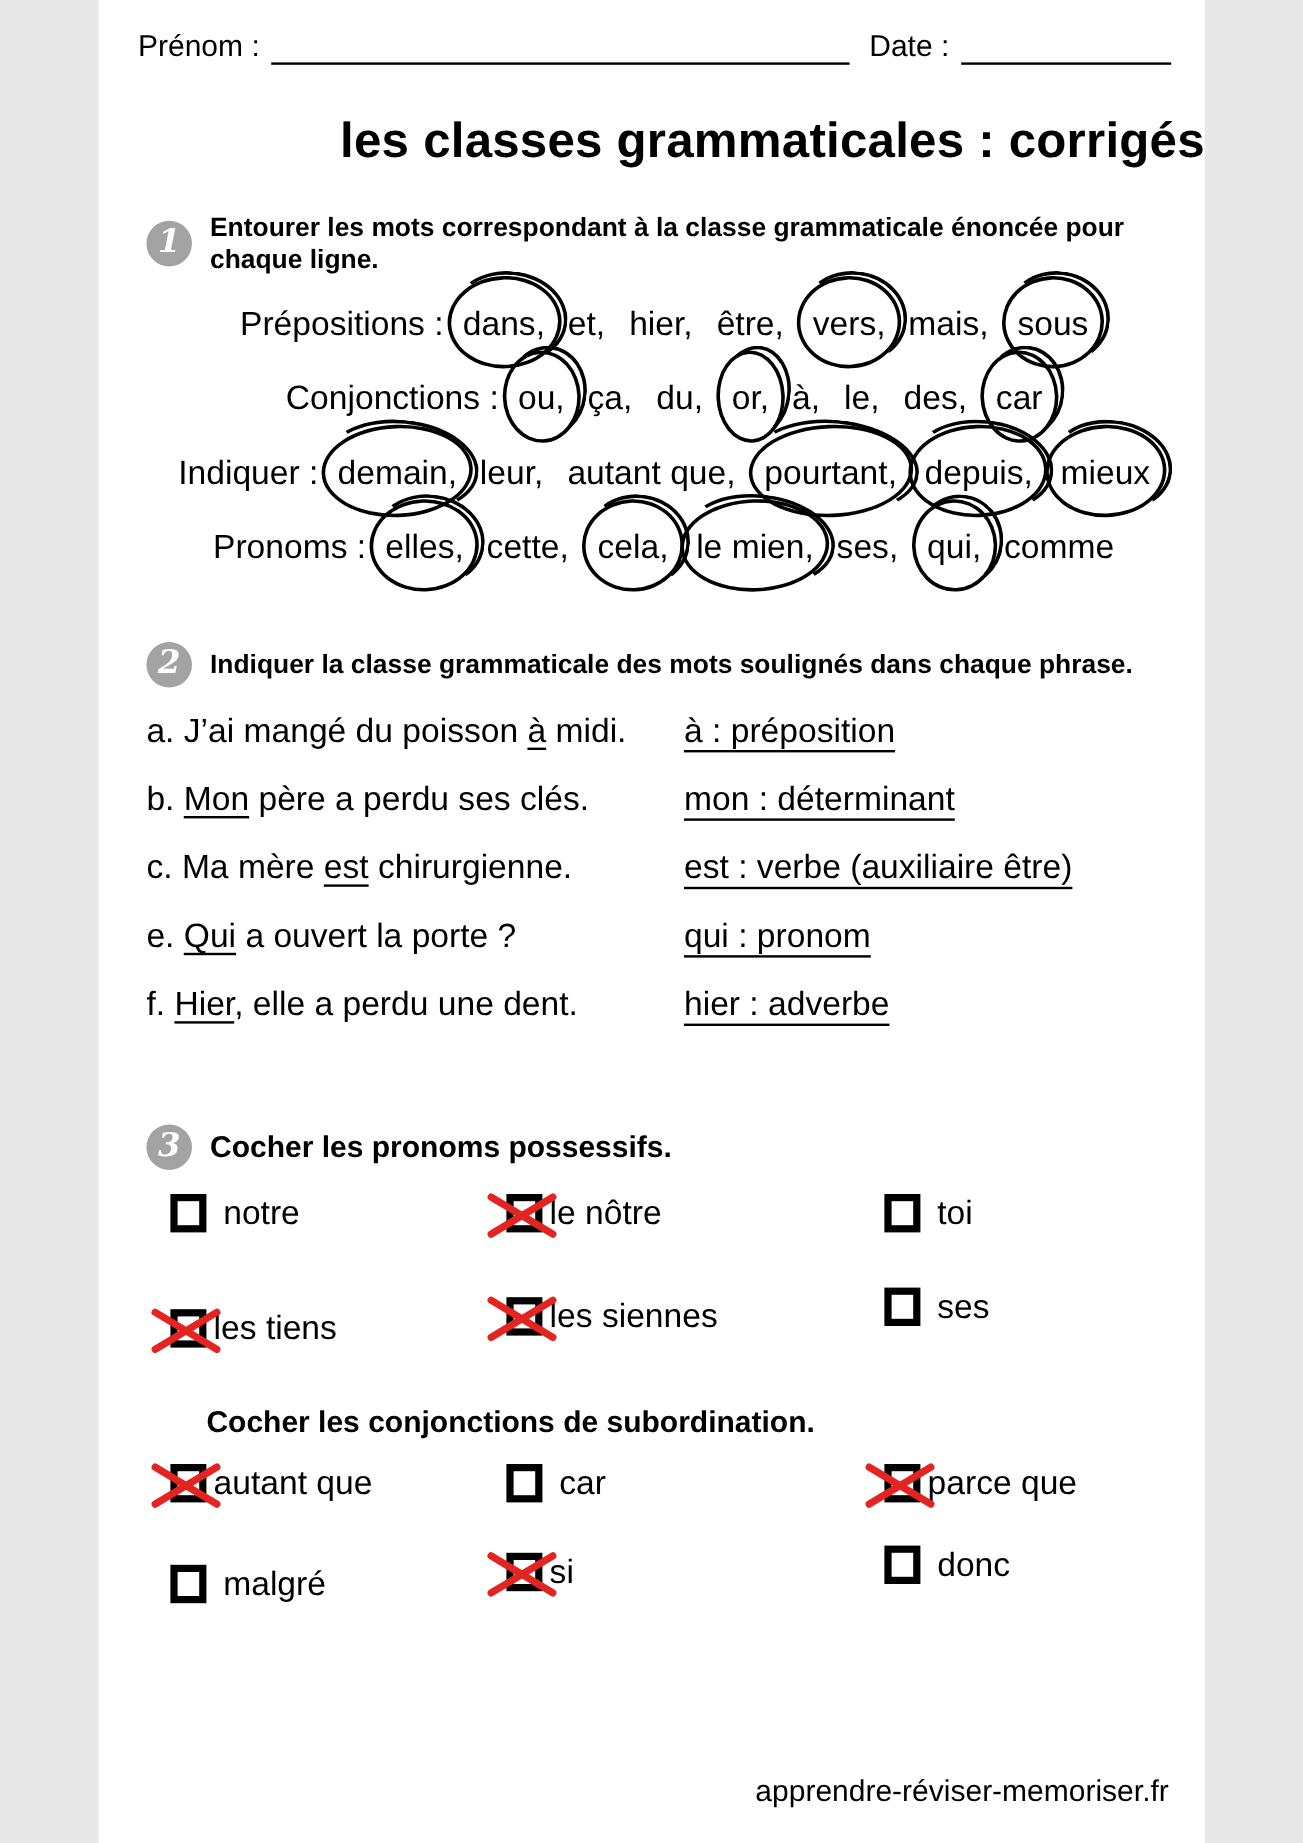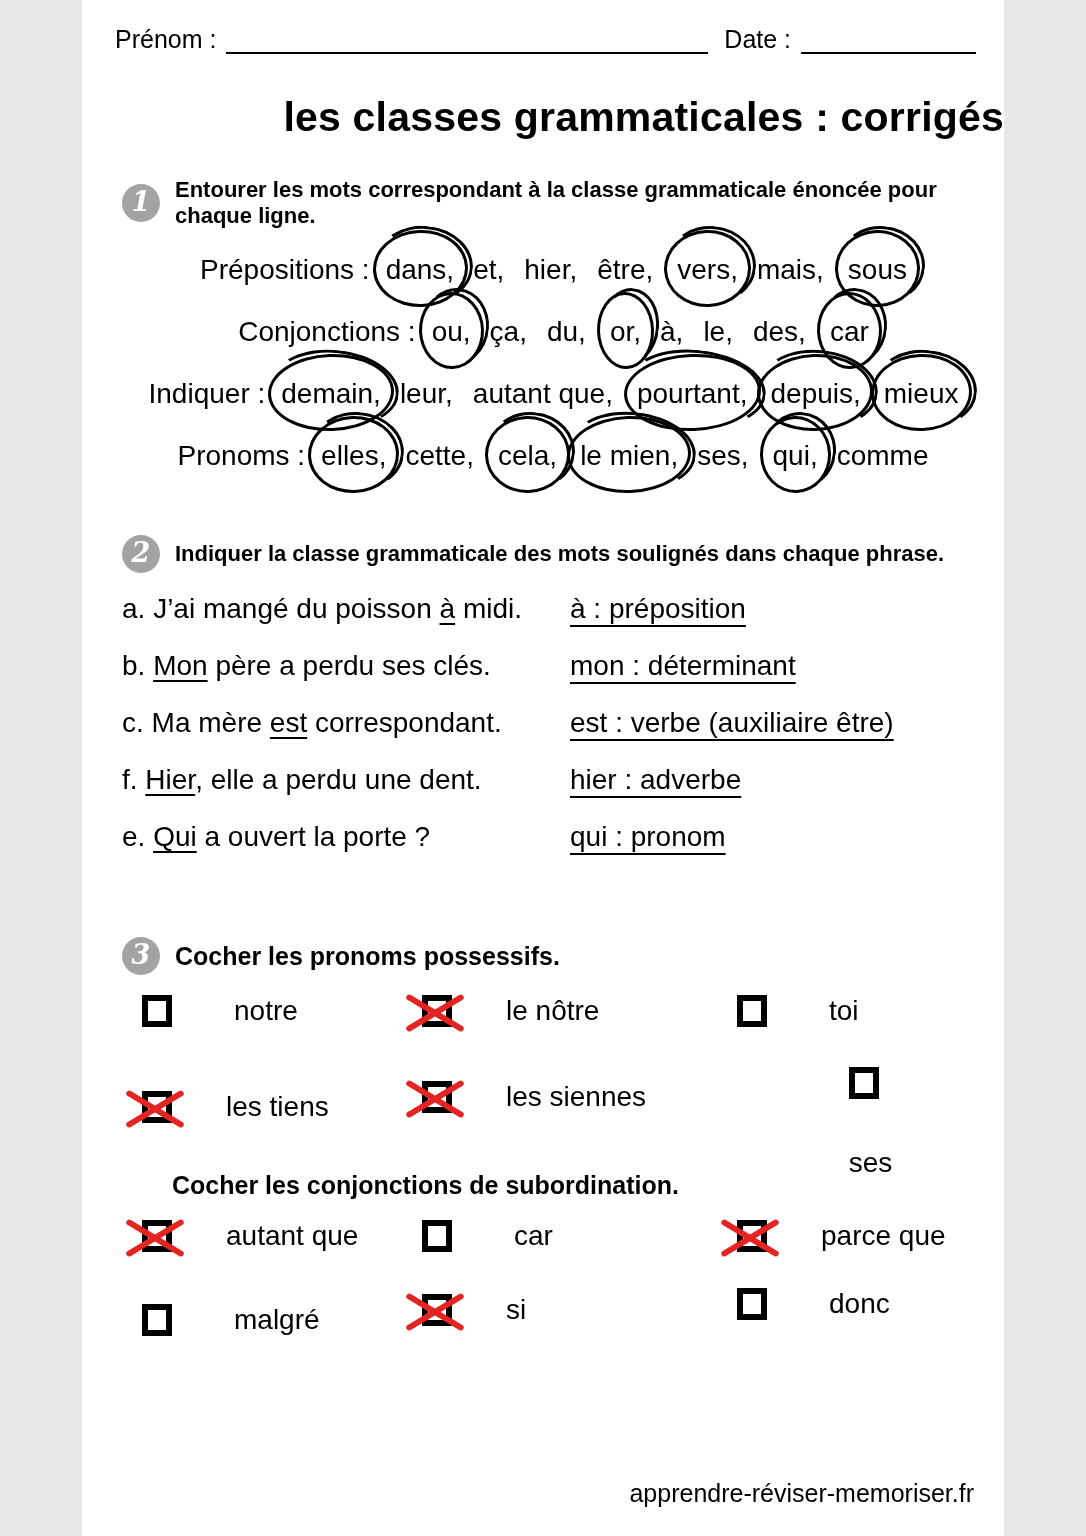--- a/index.html
+++ b/index.html
@@ -46,36 +46,36 @@
     border-radius: 50%; transform: rotate(6deg);
   }
   
   #ex2-items { margin: 20px 0 0 40px; }
   .qa-row { display: flex; align-items: flex-start; font-size: 28px; line-height: 32px; margin-bottom: 25px; }
   .qa-row .q { width: 448px; flex: 0 0 auto; }
   .qa-row .a { text-decoration: underline; text-decoration-thickness: 2px; text-underline-offset: 7px; }
   .u { text-decoration: underline; text-decoration-thickness: 2px; text-underline-offset: 5px; }
   
   .cb-grid { display: grid; grid-template-columns: 280px 315px 1fr; margin: 14px 0 0 60px; row-gap: 40px; }
-  .cb-item { display: flex; align-items: center; font-size: 28px; height: 44px; gap: 48px; }
+  .cb-item { display: flex; align-items: center; font-size: 28px; height: 44px; }
   .box { position: relative; flex: 0 0 auto; width: 30px; height: 32px; border: 6px solid #000; margin-right: 14px; }
   .cb-item.checked .box { margin-right: 6px; }
   .cross { position: absolute; left: -26px; top: -11px; width: 66px; height: 46px; }
   .cross::before, .cross::after {
     content: ""; position: absolute; left: 0; top: 50%; margin-top: -3px;
     width: 100%; height: 6px; background: var(--cross, #e32421); border-radius: 3px;
   }
   .cross::before { transform: rotate(31deg); }
   .cross::after { transform: rotate(-31deg); }
   #ex3-head { margin-top: 84px; }
   #ex4-head { margin: 54px 0 0 90px; }
   
   #grid3 .cb-item:nth-child(4) { transform: translateY(12px); }
   #grid3 .cb-item:nth-child(5) { transform: translateY(2px); }
-  #grid3 .cb-item:nth-child(6) { transform: translateY(-6px); flex-direction: column; }
+  #grid3 .cb-item:nth-child(6) { transform: translateY(-6px); }
   #grid4 .cb-item:nth-child(5) { transform: translateY(-10px); }
   #grid4 .cb-item:nth-child(6) { transform: translateY(-16px); }
   
   .footer { position: absolute; right: 30px; bottom: 28px; font-size: 25px; }
 </style>
 </head>
 <body>
 
 <div id="page">
 
@@ -117,33 +117,33 @@
         <span>J’ai mangé du poisson </span><span class="u">à</span><span> midi.</span></div>
       <div class="a">à : préposition</div>
     </div>
     <div class="qa-row">
       <div class="q"><span>b.</span>
         <span></span><span class="u">Mon</span><span> père a perdu ses clés.</span></div>
       <div class="a">mon : déterminant</div>
     </div>
     <div class="qa-row">
       <div class="q"><span>c.</span>
-        <span>Ma mère </span><span class="u">est</span><span> correspondant.</span></div>
+        <span>Ma mère </span><span class="u">est</span><span> chirurgienne.</span></div>
       <div class="a">est : verbe (auxiliaire être)</div>
+    </div>
+    <div class="qa-row">
+      <div class="q"><span>e.</span>
+        <span></span><span class="u">Qui</span><span> a ouvert la porte ?</span></div>
+      <div class="a">qui : pronom</div>
     </div>
     <div class="qa-row">
       <div class="q"><span>f.</span>
         <span></span><span class="u">Hier</span><span>, elle a perdu une dent.</span></div>
       <div class="a">hier : adverbe</div>
     </div>
-    <div class="qa-row">
-      <div class="q"><span>e.</span>
-        <span></span><span class="u">Qui</span><span> a ouvert la porte ?</span></div>
-      <div class="a">qui : pronom</div>
-    </div>
   </div>
 
   <div class="ex-head" id="ex3-head">
     <span class="badge">3</span>
     <span class="ex-instruction big">Cocher les pronoms possessifs.</span>
   </div>
   <div class="cb-grid" id="grid3">
     <div class="cb-item">
         <span class="box"></span>
         <span class="cb-label">notre</span>

